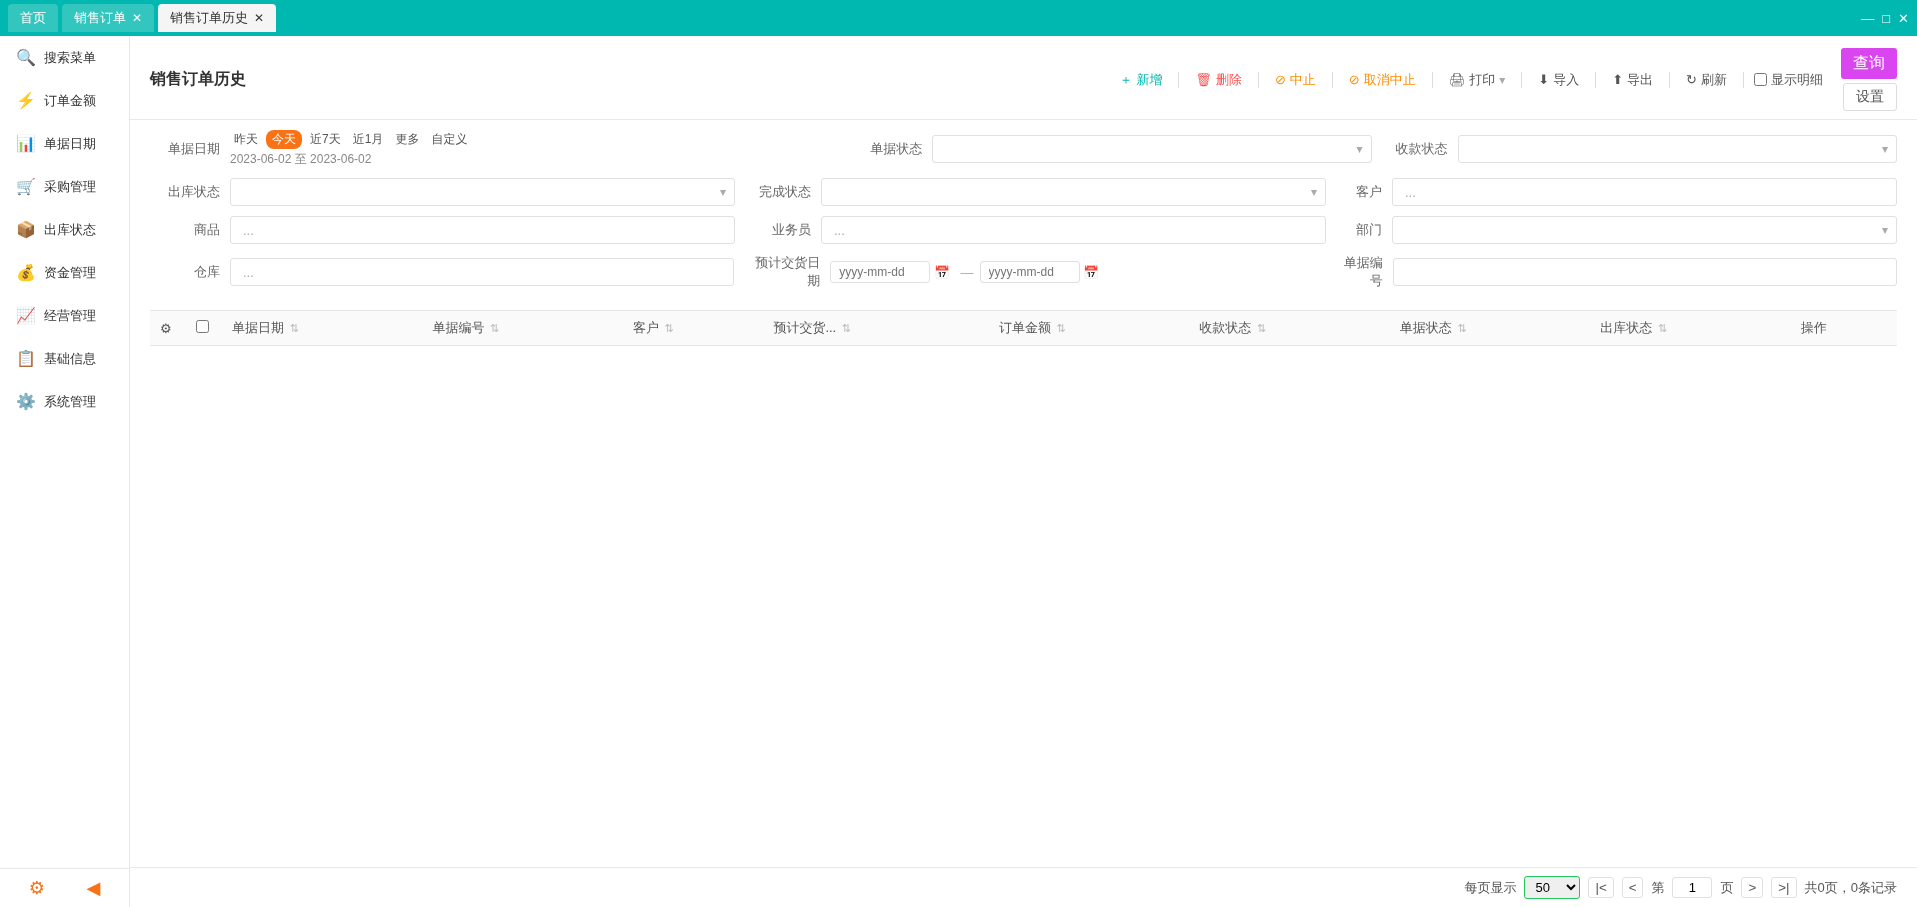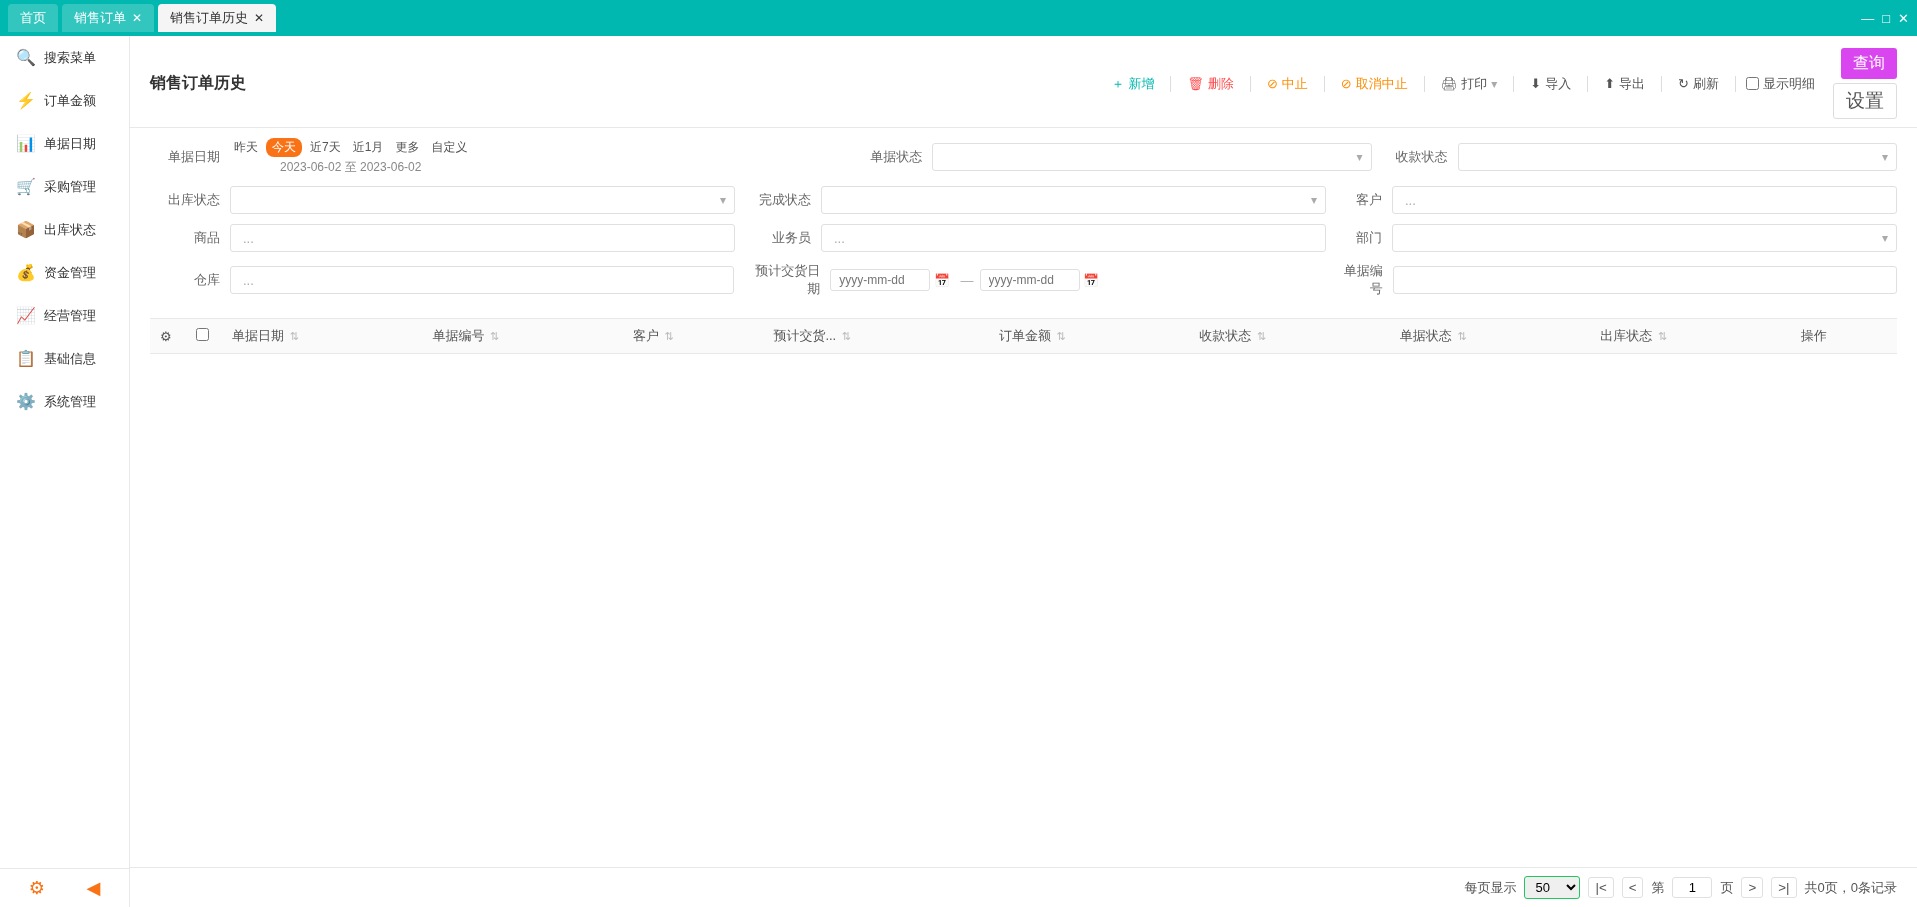--- a/index.html
+++ b/index.html
@@ -37,21 +37,21 @@
     .toolbar-btn.delete { color: #ff4d4f; }
     .toolbar-btn.stop { color: #ff8c00; }
     .toolbar-btn.cancel { color: #ff8c00; }
     .toolbar-btn.print { color: #555; }
     .toolbar-btn.import { color: #555; }
     .toolbar-btn.export { color: #555; }
     .toolbar-btn.refresh { color: #555; }
     .toolbar-divider { width: 1px; height: 16px; background: #ddd; }
     .show-detail-label { display: flex; align-items: center; gap: 4px; font-size: 13px; color: #555; }
     .query-btn { background: #d946ef; color: #fff; border: none; padding: 5px 12px; border-radius: 3px; cursor: pointer; font-size: 16px; }
-    .settings-btn { background: #fff; color: #555; border: 1px solid #ddd; padding: 4px 12px; border-radius: 3px; cursor: pointer; font-size: 19px; margin-top: 4px; }
+    .settings-btn { background: #fff; color: #555; border: 1px solid #ddd; padding: 4px 12px; border-radius: 3px; cursor: pointer; font-size: 14px; margin-top: 4px; }
 
     
     .filter-area { background: #fff; padding: 10px 20px; flex-shrink: 0; }
     .filter-row { display: flex; align-items: center; margin-bottom: 10px; gap: 0; }
     .filter-label { width: 80px; color: #666; font-size: 13px; text-align: right; padding-right: 10px; flex-shrink: 0; }
     .filter-input { flex: 1; border: 1px solid #e0e0e0; border-radius: 3px; padding: 4px 8px; font-size: 13px; color: #333; background: #fff; display: flex; align-items: center; min-height: 28px; }
     .filter-select { flex: 1; border: 1px solid #e0e0e0; border-radius: 3px; padding: 4px 8px; font-size: 13px; color: #333; background: #fff; display: flex; align-items: center; justify-content: space-between; min-height: 28px; cursor: pointer; }
     .filter-col { display: flex; align-items: center; flex: 1; }
     .date-range { display: flex; flex-direction: column; }
     .date-buttons { display: flex; gap: 4px; align-items: center; margin-bottom: 2px; }
@@ -207,21 +207,21 @@
             <button class="settings-btn">设置</button>
           </div>
         </div>
       </div>
     </div>
 
     <div class="filter-area">
 
       <div class="filter-row">
         <span class="filter-label">单据日期</span>
-        <div class="filter-col" style="flex:1.5;text-align:center;">
+        <div class="filter-col" style="flex:1.5;">
           <div class="date-range">
             <div class="date-buttons">
               <span class="date-btn">昨天</span>
               <span class="date-btn active">今天</span>
               <span class="date-btn">近7天</span>
               <span class="date-btn">近1月</span>
               <span class="date-btn">更多</span>
               <span class="date-btn">自定义</span>
             </div>
             <span class="date-text">2023-06-02 至 2023-06-02</span>

